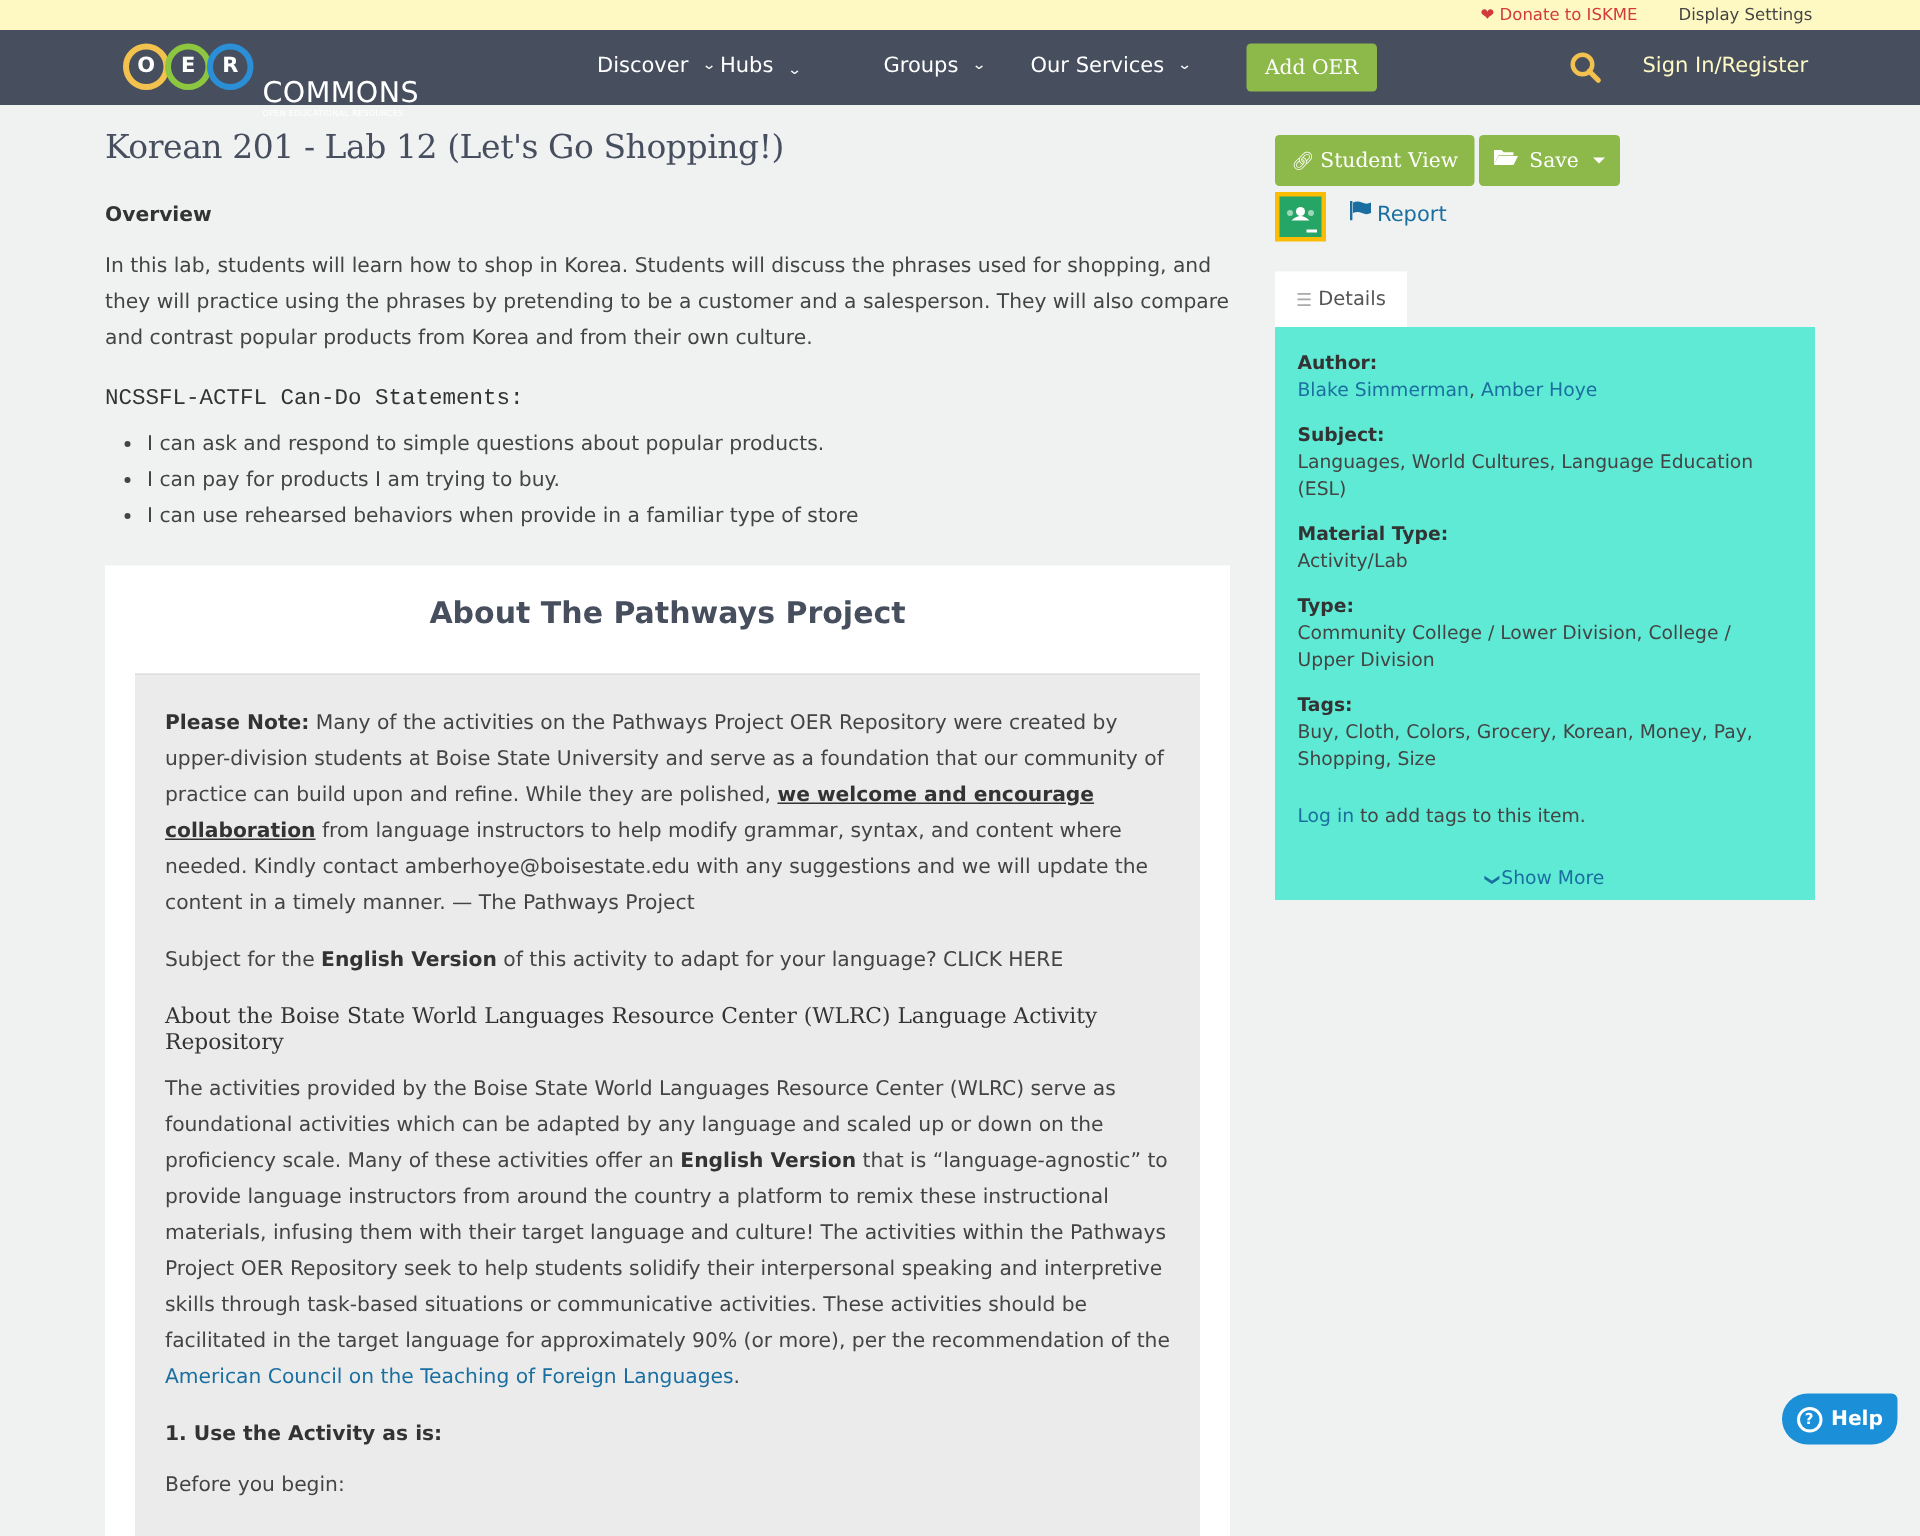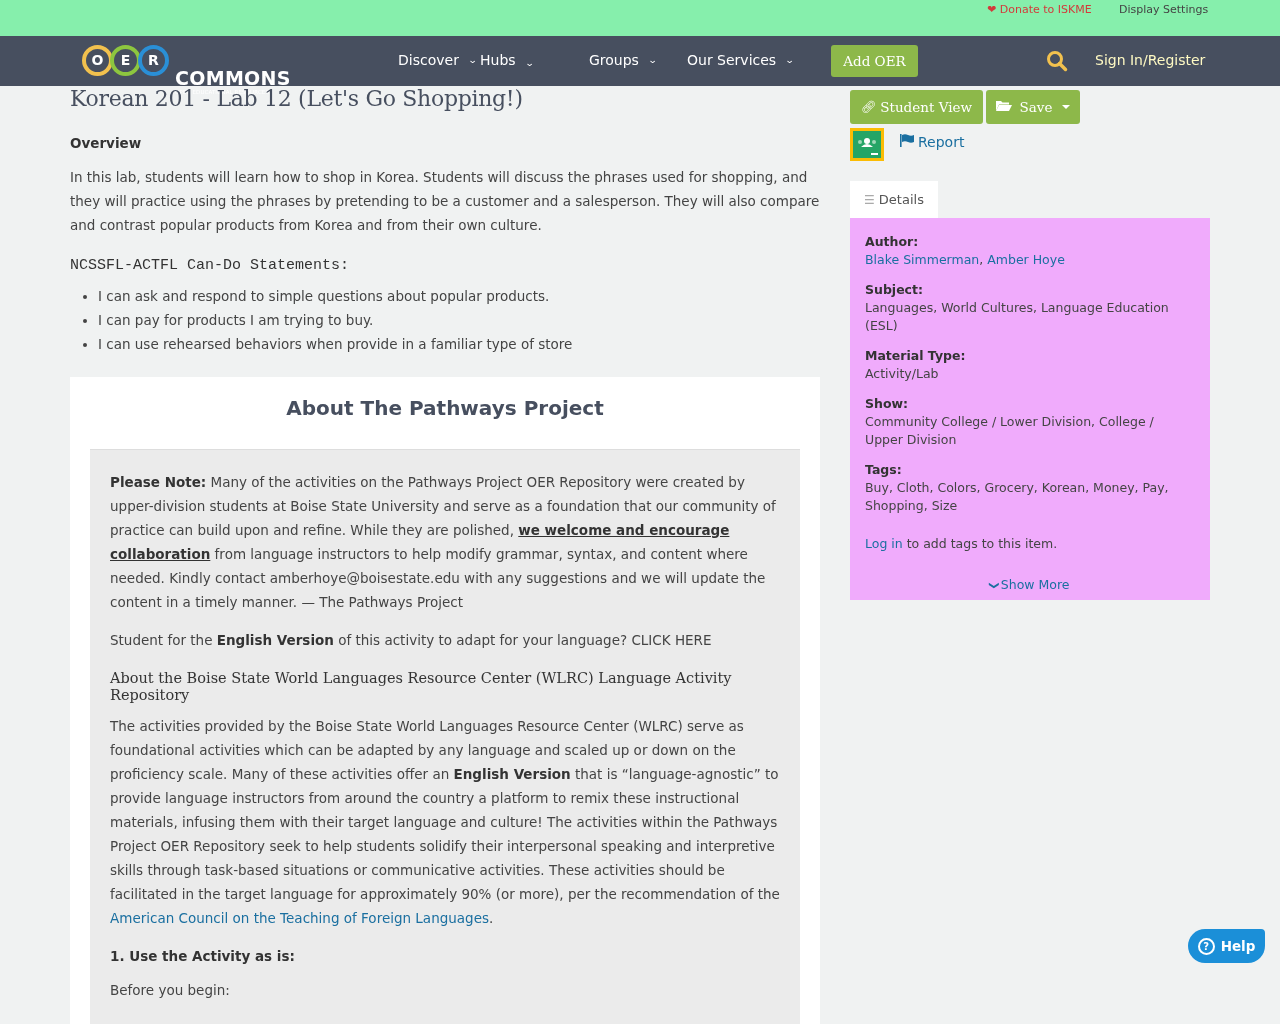--- a/index.html
+++ b/index.html
@@ -1,32 +1,32 @@
 <!DOCTYPE html>
 <html><head>
 <meta charset="utf-8">
 <style>
   * { box-sizing: border-box; margin: 0; padding: 0; }
   html, body { width: 1280px; height: 1024px; overflow: hidden; }
   body { background: #f0f2f2; font-family: "DejaVu Sans", sans-serif; color: #333; font-size: 14px; position: relative; }
   a { text-decoration: none; }
 
-  .utility-bar { height: 36px; background: #86efac; position: relative; font-size: 11px; padding-left: 16px; }
+  .utility-bar { height: 20px; background: #fef9c3; position: relative; font-size: 11px; padding-left: 16px; }
   .utility-bar .donate { position: absolute; left: 987px; top: 3px; color: #d23b3b; }
   .utility-bar .donate .heart { font-size: 11px; }
   .utility-bar .display { position: absolute; left: 1119px; top: 3px; color: #444; }
 
   .navbar { height: 50px; background: #474f5f; position: relative; }
   .logo { position: absolute; left: 82px; top: 6px; height: 36px; display: flex; align-items: center; }
   .logo .ring { width: 31px; height: 31px; border-radius: 50%; border: 4px solid; background: #474f5f; display: flex; align-items: center; justify-content: center; color: #fff; font-weight: bold; font-size: 14px; margin-right: 0; }
   .logo .ring.o { border-color: #f2c14e; }
   .logo .ring.e { border-color: #8dc63f; margin-left: -3px; }
   .logo .ring.r { border-color: #2a8fd6; margin-left: -3px; }
   .logo .words { margin-left: 6px; color: #fff; line-height: 1; }
-  .logo .words .big { font-weight: bold; font-size: 19px; letter-spacing: 0.3px; margin-top: 44px; }
+  .logo .words .big { font-weight: normal; font-size: 19px; letter-spacing: 0.3px; margin-top: 44px; }
   .logo .words .small { font-size: 5.5px; margin-top: 2px; letter-spacing: 0.1px; }
 
   .nav-item { position: absolute; top: 16px; color: #fff; font-size: 14px; display: flex; align-items: center; }
   .nav-item .chev { font-size: 9px; margin-left: 10px; display: inline-block; transform: scaleX(1.3); }
   .add-oer { position: absolute; left: 831px; top: 9px; width: 87px; height: 32px; background: #8db84a; color: #fff; border-radius: 3px; font-family: "DejaVu Serif", serif; font-size: 13.5px; display: flex; align-items: center; justify-content: center; }
   .search-icon { position: absolute; left: 1046px; top: 34px; }
   .signin { position: absolute; left: 1095px; top: 16px; color: #fef9c3; font-size: 14px; }
 
   .main { position: absolute; left: 70px; top: 70px; width: 750px; }
   .page-title { position: absolute; top: 16px; left: 0; font-family: "DejaVu Serif", serif; font-size: 22px; color: #474f5f; font-weight: normal; letter-spacing: -0.3px; }
@@ -48,21 +48,21 @@
 
   .sidebar { position: absolute; left: 850px; top: 90px; width: 360px; }
   .btn-green { position: absolute; top: 0; height: 34px; background: #8db84a; color: #fff; border-radius: 3px; font-family: "DejaVu Serif", serif; font-size: 13.5px; display: flex; align-items: center; justify-content: center; }
   .btn-student { left: 0; width: 133px; }
   .btn-save { left: 136px; width: 94px; }
   .btn-save .caret { margin-left: 10px; width: 0; height: 0; border-left: 4px solid transparent; border-right: 4px solid transparent; border-top: 4px solid #fff; }
   .classroom { position: absolute; left: 0; top: 38px; width: 34px; height: 33px; background: #fbbc04; padding: 3px; }
   .classroom .inner-gc { width: 100%; height: 100%; background: #25a566; position: relative; }
   .report { position: absolute; left: 50px; top: 44px; color: #1a6fa0; font-size: 14px; display: flex; align-items: center; }
   .tab-details { position: absolute; left: 0; top: 91px; width: 88px; height: 37px; background: #fff; font-size: 13px; color: #555; display: flex; align-items: center; justify-content: center; }
-  .details-panel { position: absolute; left: 0; top: 128px; width: 360px; height: 382px; background: #f0abfc; padding: 15px; font-size: 12.5px; color: #444; }
+  .details-panel { position: absolute; left: 0; top: 128px; width: 360px; height: 382px; background: #5eead4; padding: 15px; font-size: 12.5px; color: #444; }
   .field { margin-bottom: 12px; line-height: 18px; }
   .field .label { font-weight: bold; color: #333; }
   .field .link { color: #1a6fa0; }
   .login-line { margin-top: 20px; line-height: 18px; }
   .login-line .link { color: #1a6fa0; }
   .show-more { text-align: center; margin-top: 24px; color: #1a6fa0; }
 
   .help { position: absolute; left: 1188px; top: 929px; width: 77px; height: 34px; background: #1b8fd8; border-radius: 17px 4px 17px 17px; color: #fff; font-weight: bold; font-size: 13.5px; display: flex; align-items: center; justify-content: center; }
   .help .q { width: 17px; height: 17px; border: 2px solid #fff; border-radius: 50%; font-size: 10px; display: flex; align-items: center; justify-content: center; margin-right: 6px; }
 </style>
@@ -127,21 +127,21 @@
     <li>I can use rehearsed behaviors when provide in a familiar type of store</li>
   </ul>
 
   <div class="pathways">
     <div class="pathways-title">About The Pathways Project</div>
     <div class="inner">
       <p>
         <b>Please Note:</b><span> Many of the activities on the Pathways Project OER Repository were created by upper-division students at Boise State University and serve as a foundation that our community of practice can build upon and refine. While they are polished, </span><span class="collab">we welcome and encourage collaboration</span><span> from language instructors to help modify grammar, syntax, and content where needed. Kindly contact amberhoye@boisestate.edu with any suggestions and we will update the content in a timely manner.  — The Pathways Project</span>
       </p>
       <p style="margin-bottom:18px;">
-        <span>Student for the </span><b>English Version</b><span> of this activity to adapt for your language? CLICK HERE</span>
+        <span>Subject for the </span><b>English Version</b><span> of this activity to adapt for your language? CLICK HERE</span>
       </p>
       <h3>About the Boise State World Languages Resource Center (WLRC) Language Activity Repository</h3>
       <p>
         <span>The activities provided by the Boise State World Languages Resource Center (WLRC) serve as foundational activities which can be adapted by any language and scaled up or down on the proficiency scale. Many of these activities offer an </span><b>English Version</b><span> that is “language-agnostic” to provide language instructors from around the country a platform to remix these instructional materials, infusing them with their target language and culture! The activities within the Pathways Project OER Repository seek to help students solidify their interpersonal speaking and interpretive skills through task-based situations or communicative activities. These activities should be facilitated in the target language for approximately 90% (or more), per the recommendation of the </span><a class="link">American Council on the Teaching of Foreign Languages</a><span>.</span>
       </p>
       <div class="step">1. Use the Activity as is:</div>
       <p>Before you begin:</p>
     </div>
   </div>
 </div>
@@ -197,21 +197,21 @@
     </div>
     <div class="field">
       <div class="label">Subject:</div>
       <div>Languages, World Cultures, Language Education (ESL)</div>
     </div>
     <div class="field">
       <div class="label">Material Type:</div>
       <div>Activity/Lab</div>
     </div>
     <div class="field">
-      <div class="label">Show:</div>
+      <div class="label">Type:</div>
       <div>Community College / Lower Division, College / Upper Division</div>
     </div>
     <div class="field">
       <div class="label">Tags:</div>
       <div>Buy, Cloth, Colors, Grocery, Korean, Money, Pay, Shopping, Size</div>
     </div>
     <div class="login-line">
       <a class="link">Log in</a><span> to add tags to this item.</span>
     </div>
     <div class="show-more">

